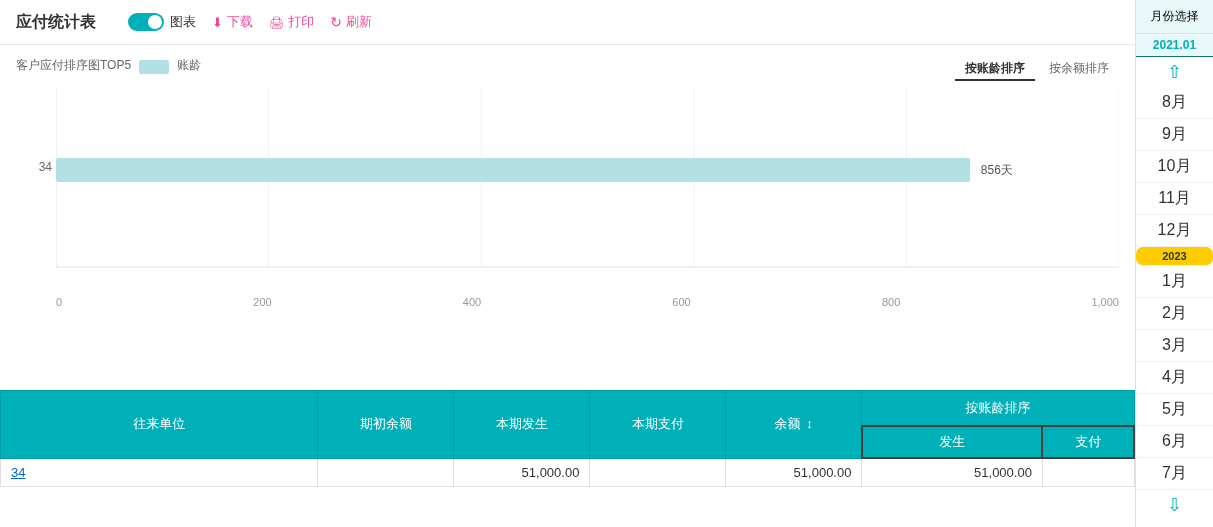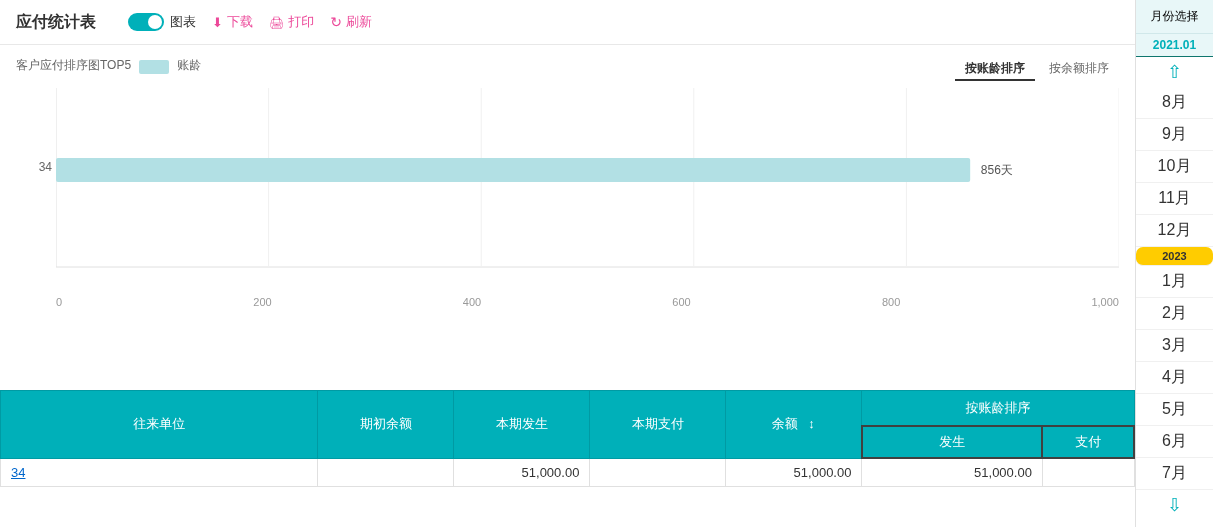--- a/index.html
+++ b/index.html
@@ -128,21 +128,21 @@
     </div>
 
     <div class="table-section">
       <table>
         <thead>
           <tr>
             <th rowspan="2" style="width:28%;">往来单位</th>
             <th rowspan="2" style="width:12%;">期初余额</th>
             <th rowspan="2" style="width:12%;">本期发生</th>
             <th rowspan="2" style="width:12%;">本期支付</th>
-            <th rowspan="2" style="width:12%;font-family:Liberation Mono, monospace;">
+            <th rowspan="2" style="width:12%;">
               <span>余额</span>
               <span style="cursor:pointer;margin-left:2px;">↕</span>
             </th>
             <th colspan="2" style="width:24%;">按账龄排序</th>
           </tr>
           <tr>
             <th>发生</th>
             <th>支付</th>
           </tr>
         </thead>

